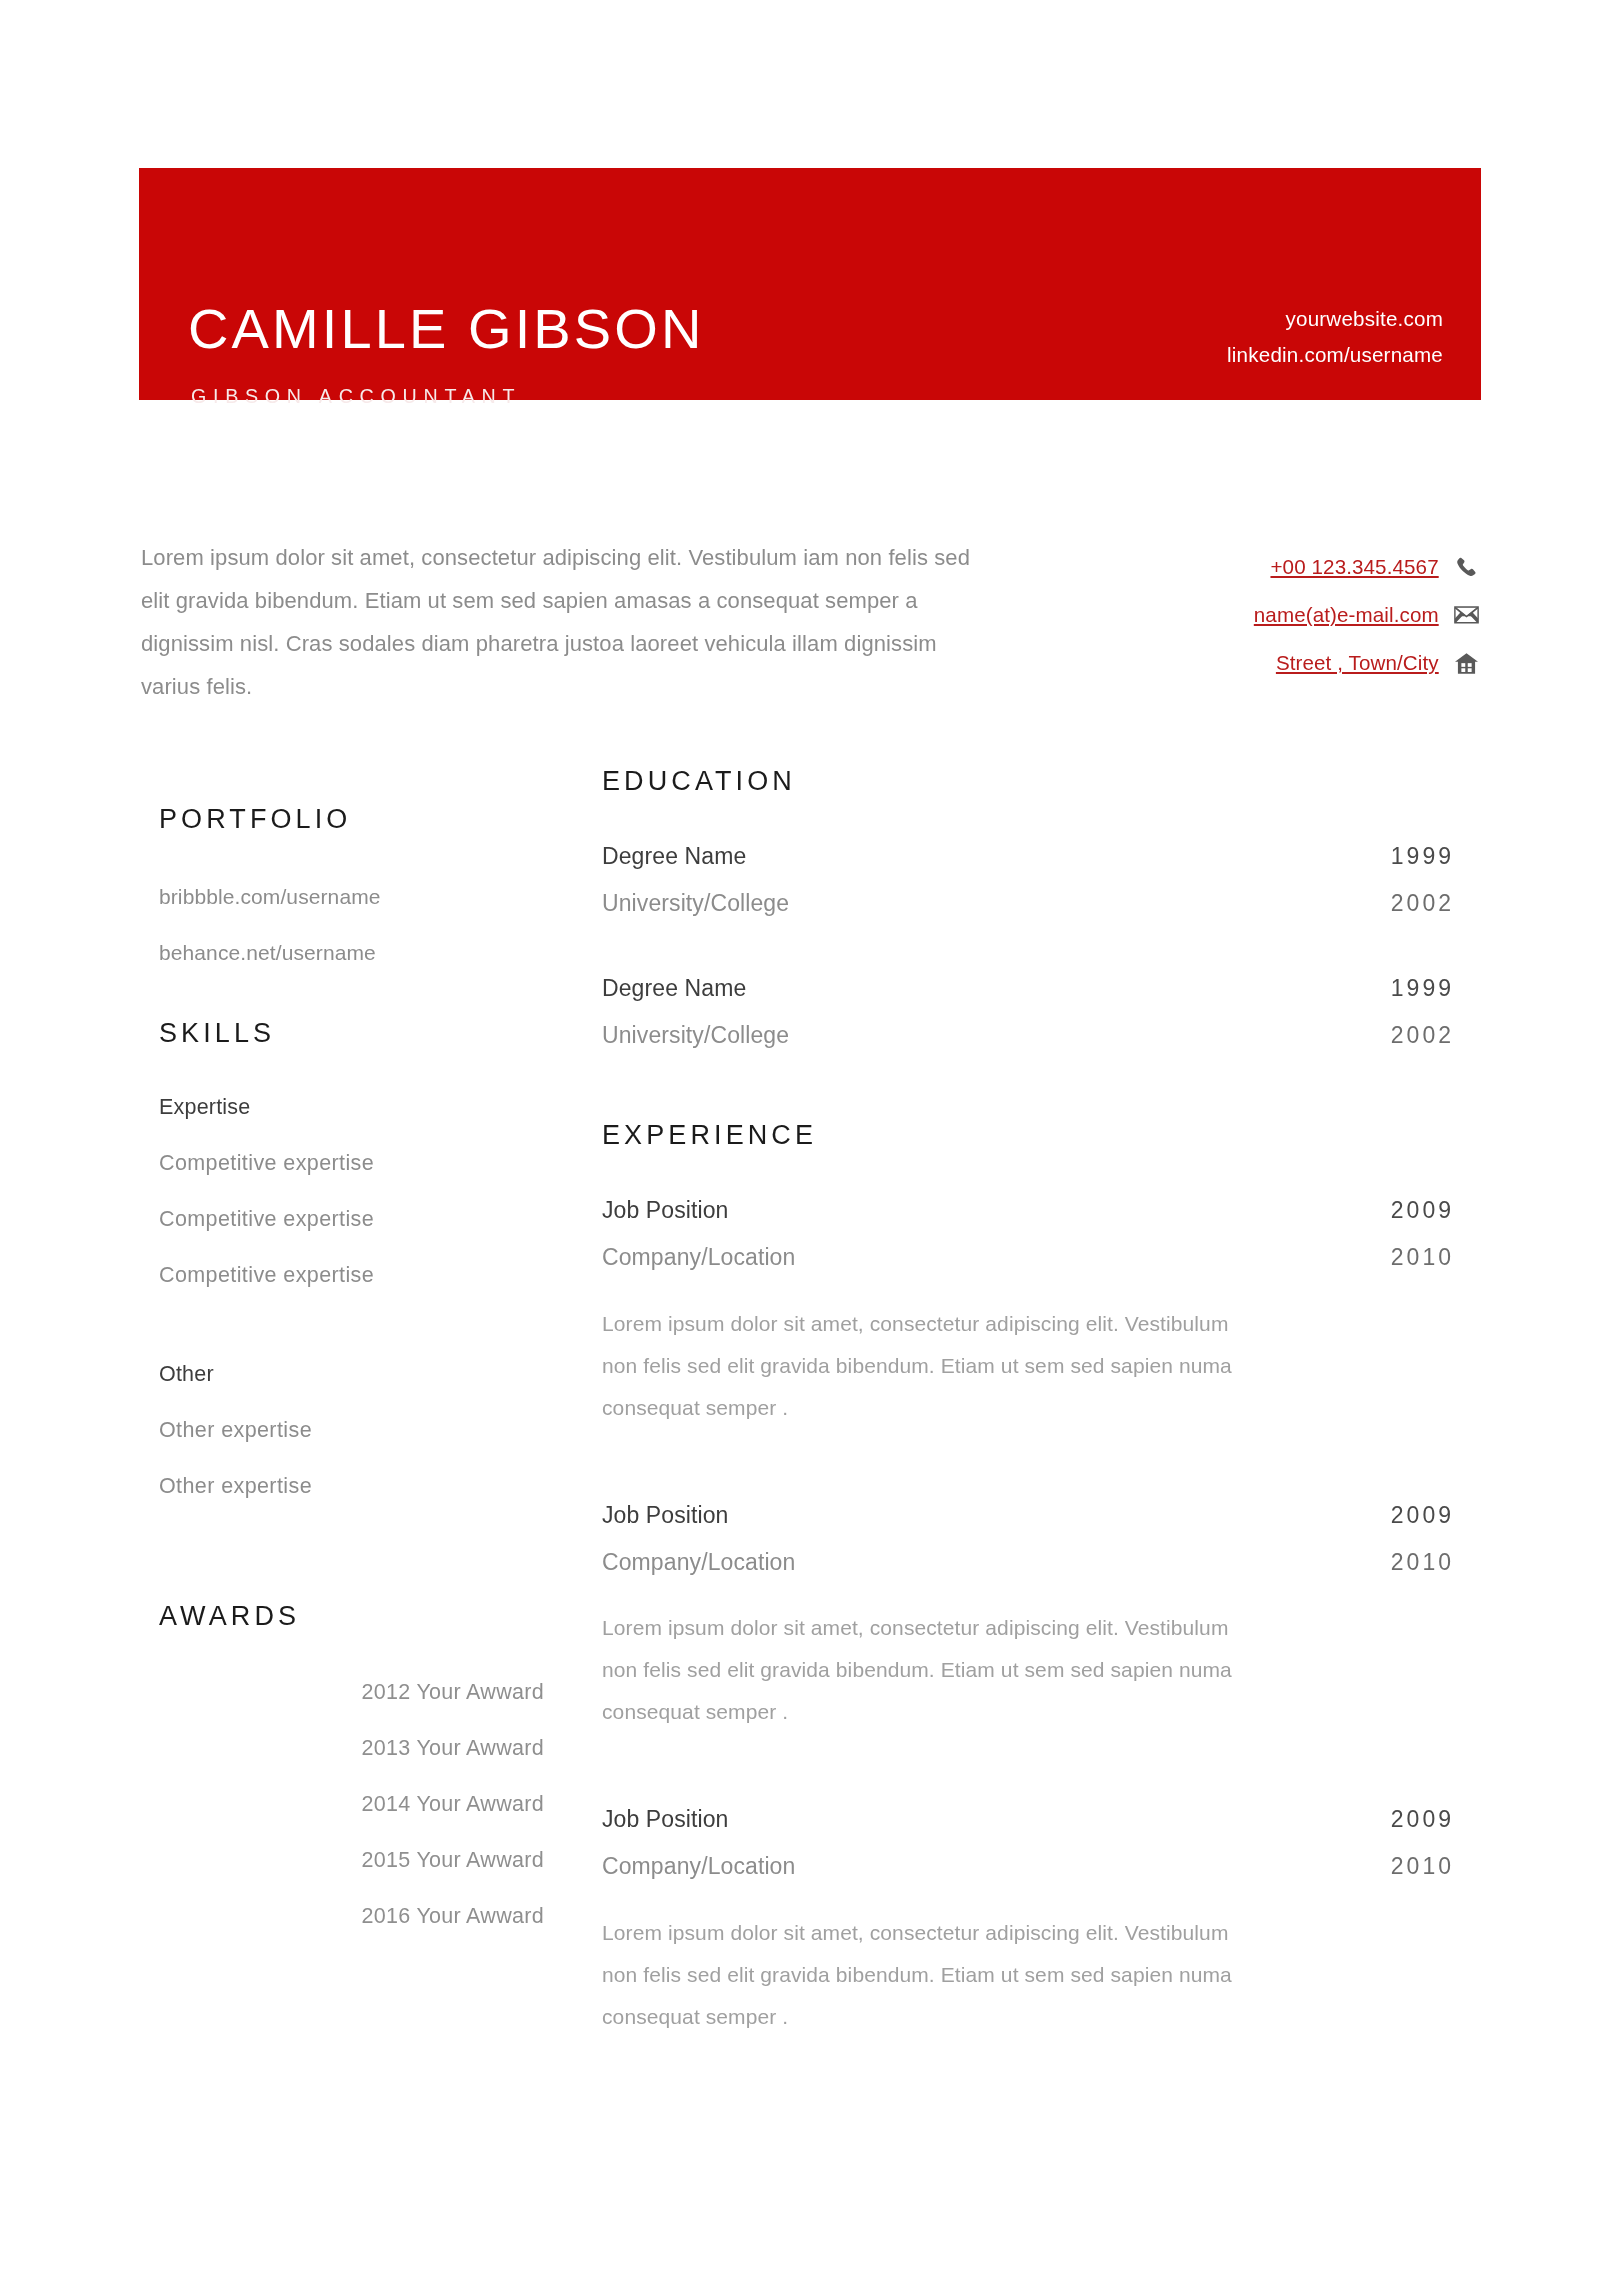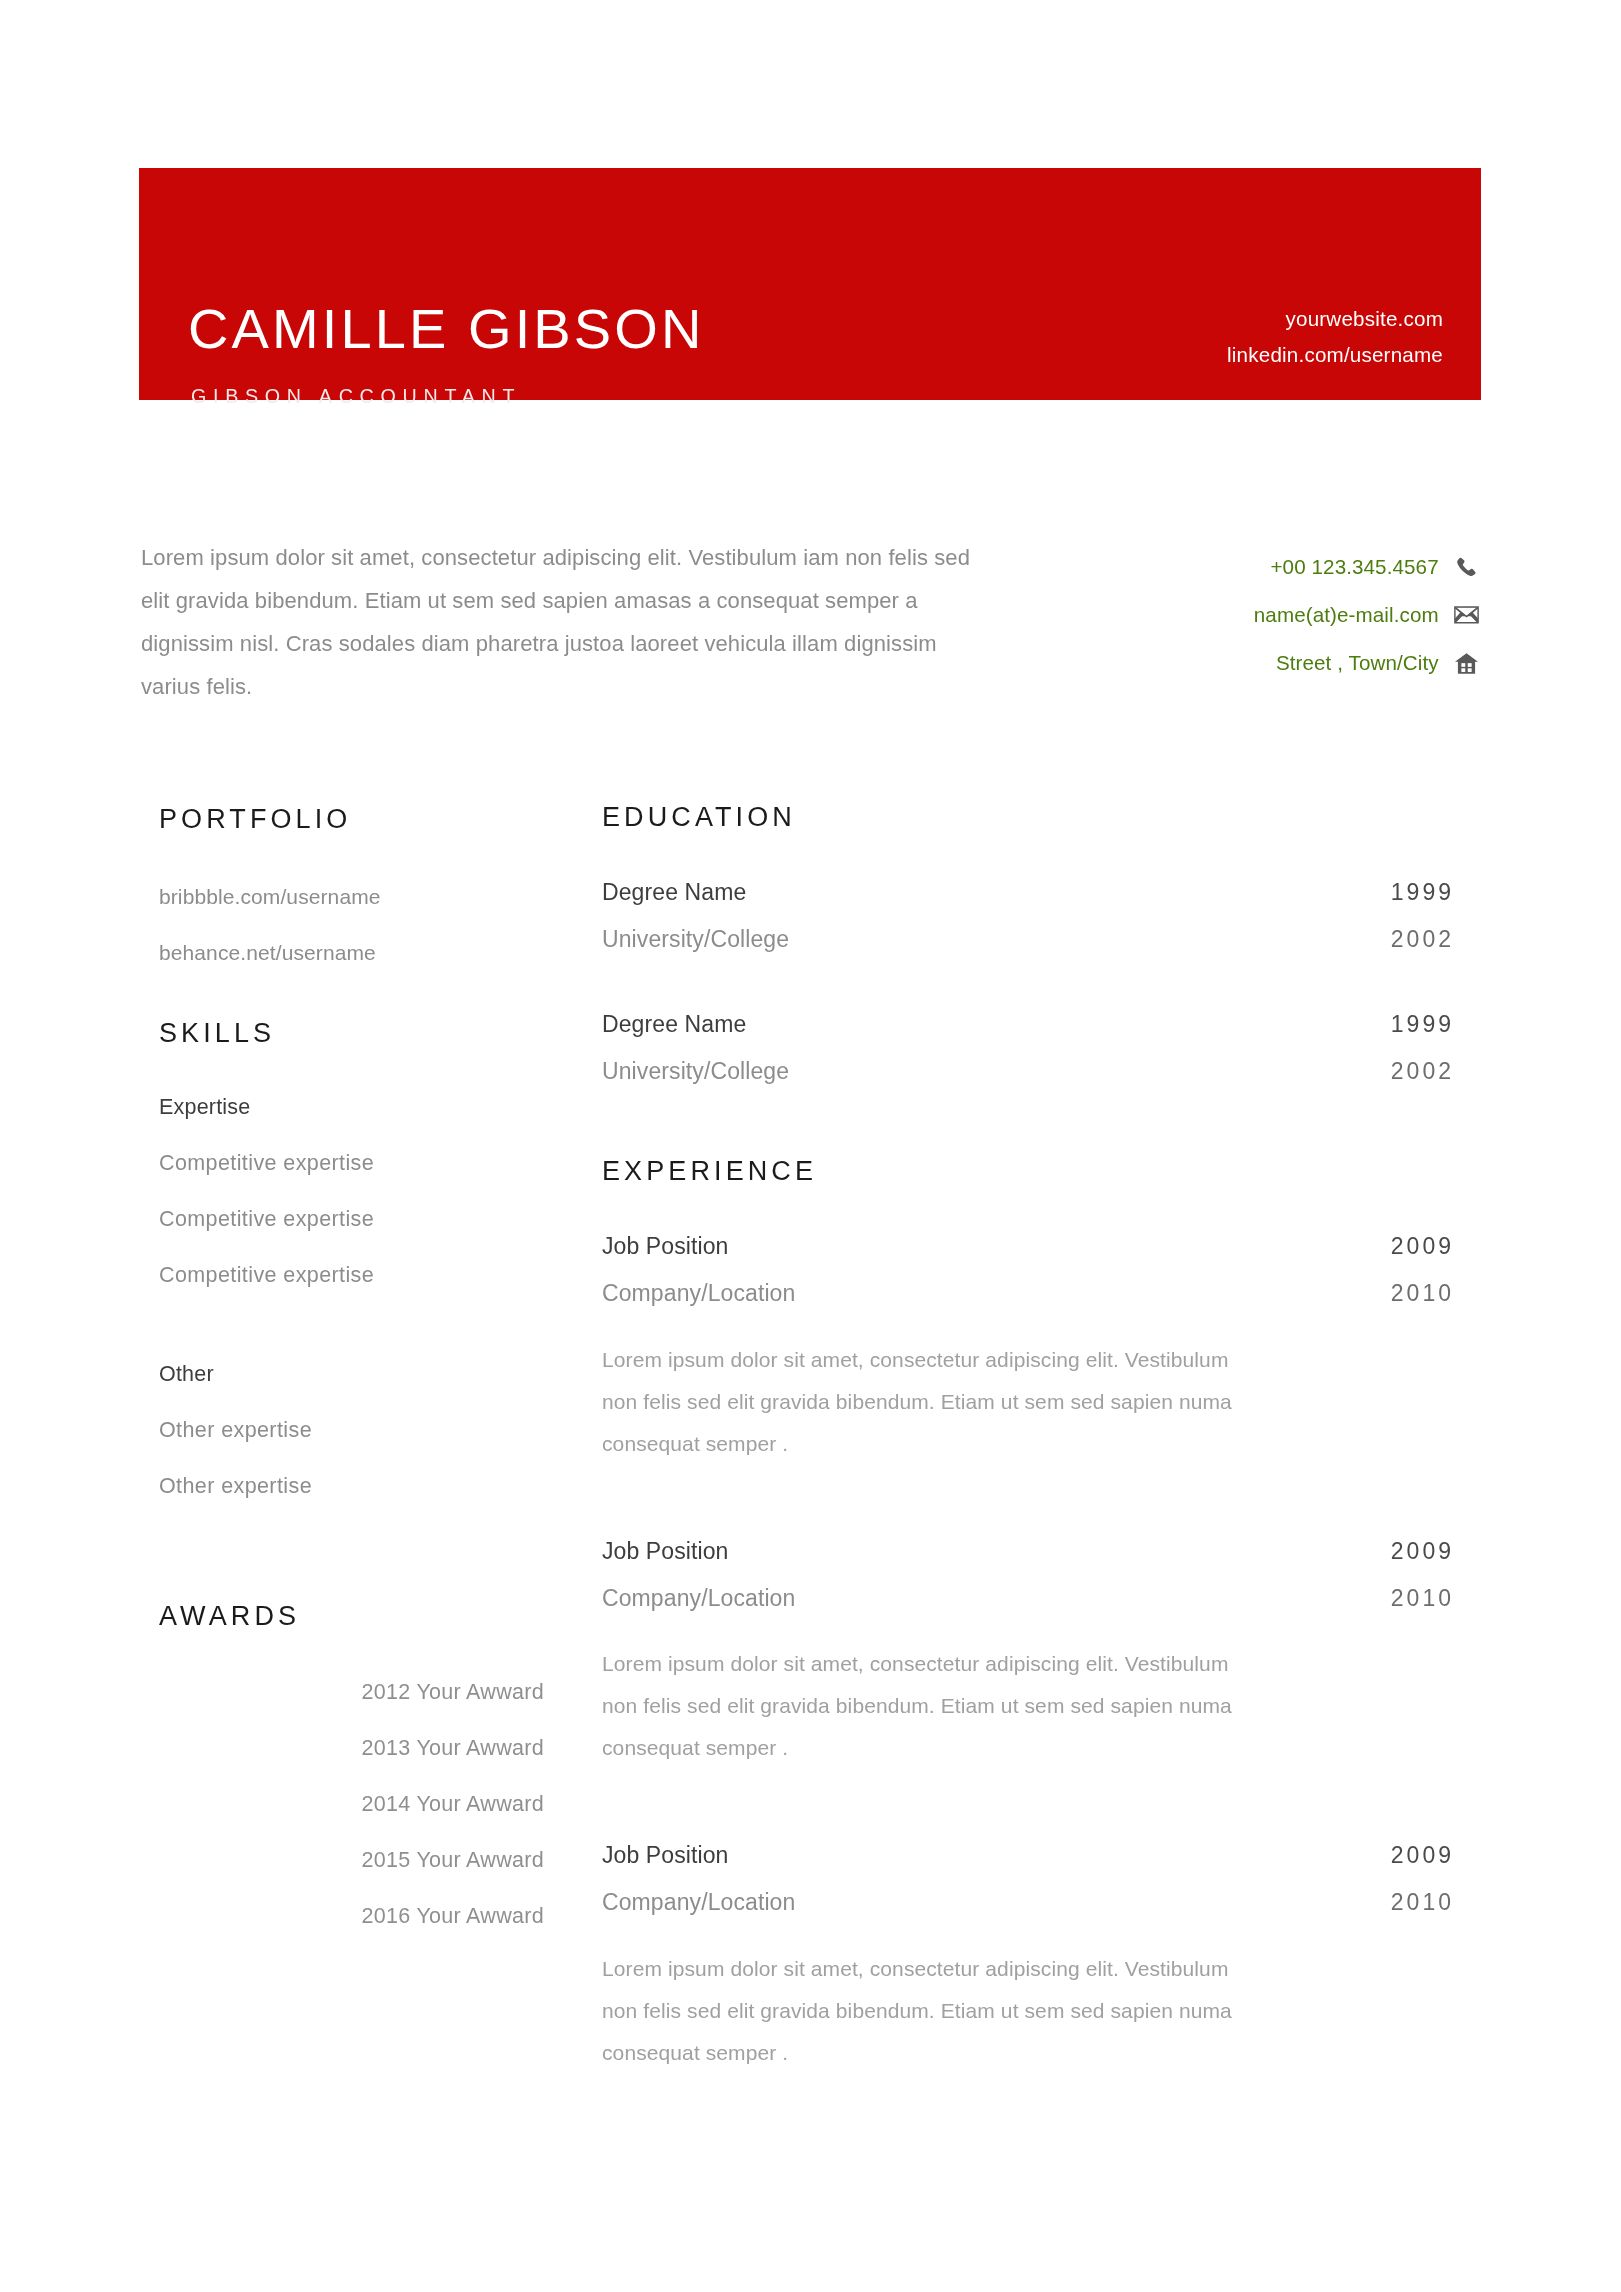--- a/index.html
+++ b/index.html
@@ -87,24 +87,25 @@
     width: 376px;
   }
   .contact-row {
     display: flex;
     align-items: center;
     justify-content: flex-end;
     height: 48px;
     gap: 14.3px;
   }
   .contact-row .ctext {
-    color: #4d7c0f;
+    color: #b91c1c;
     font-size: 20.6px;
     letter-spacing: 0.1px;
     white-space: nowrap;
+    text-decoration: underline;
   }
   .contact-row .cicon {
     width: 27px;
     height: 27px;
     display: flex;
     align-items: center;
     justify-content: center;
     flex: 0 0 27px;
   }
   .contact-row .cicon svg { display: block; }
@@ -112,21 +113,21 @@
   
   .col-left {
     position: absolute;
     left: 159px;
     top: 806px;
     width: 385px;
   }
   .col-right {
     position: absolute;
     left: 602px;
-    top: 804px;
+    top: 768px;
     width: 849px;
   }
 
   .sec-title {
     color: #1b1b1b;
     font-size: 27px;
     font-weight: 400;
     letter-spacing: 4.1px;
     line-height: 1;
     white-space: nowrap;

